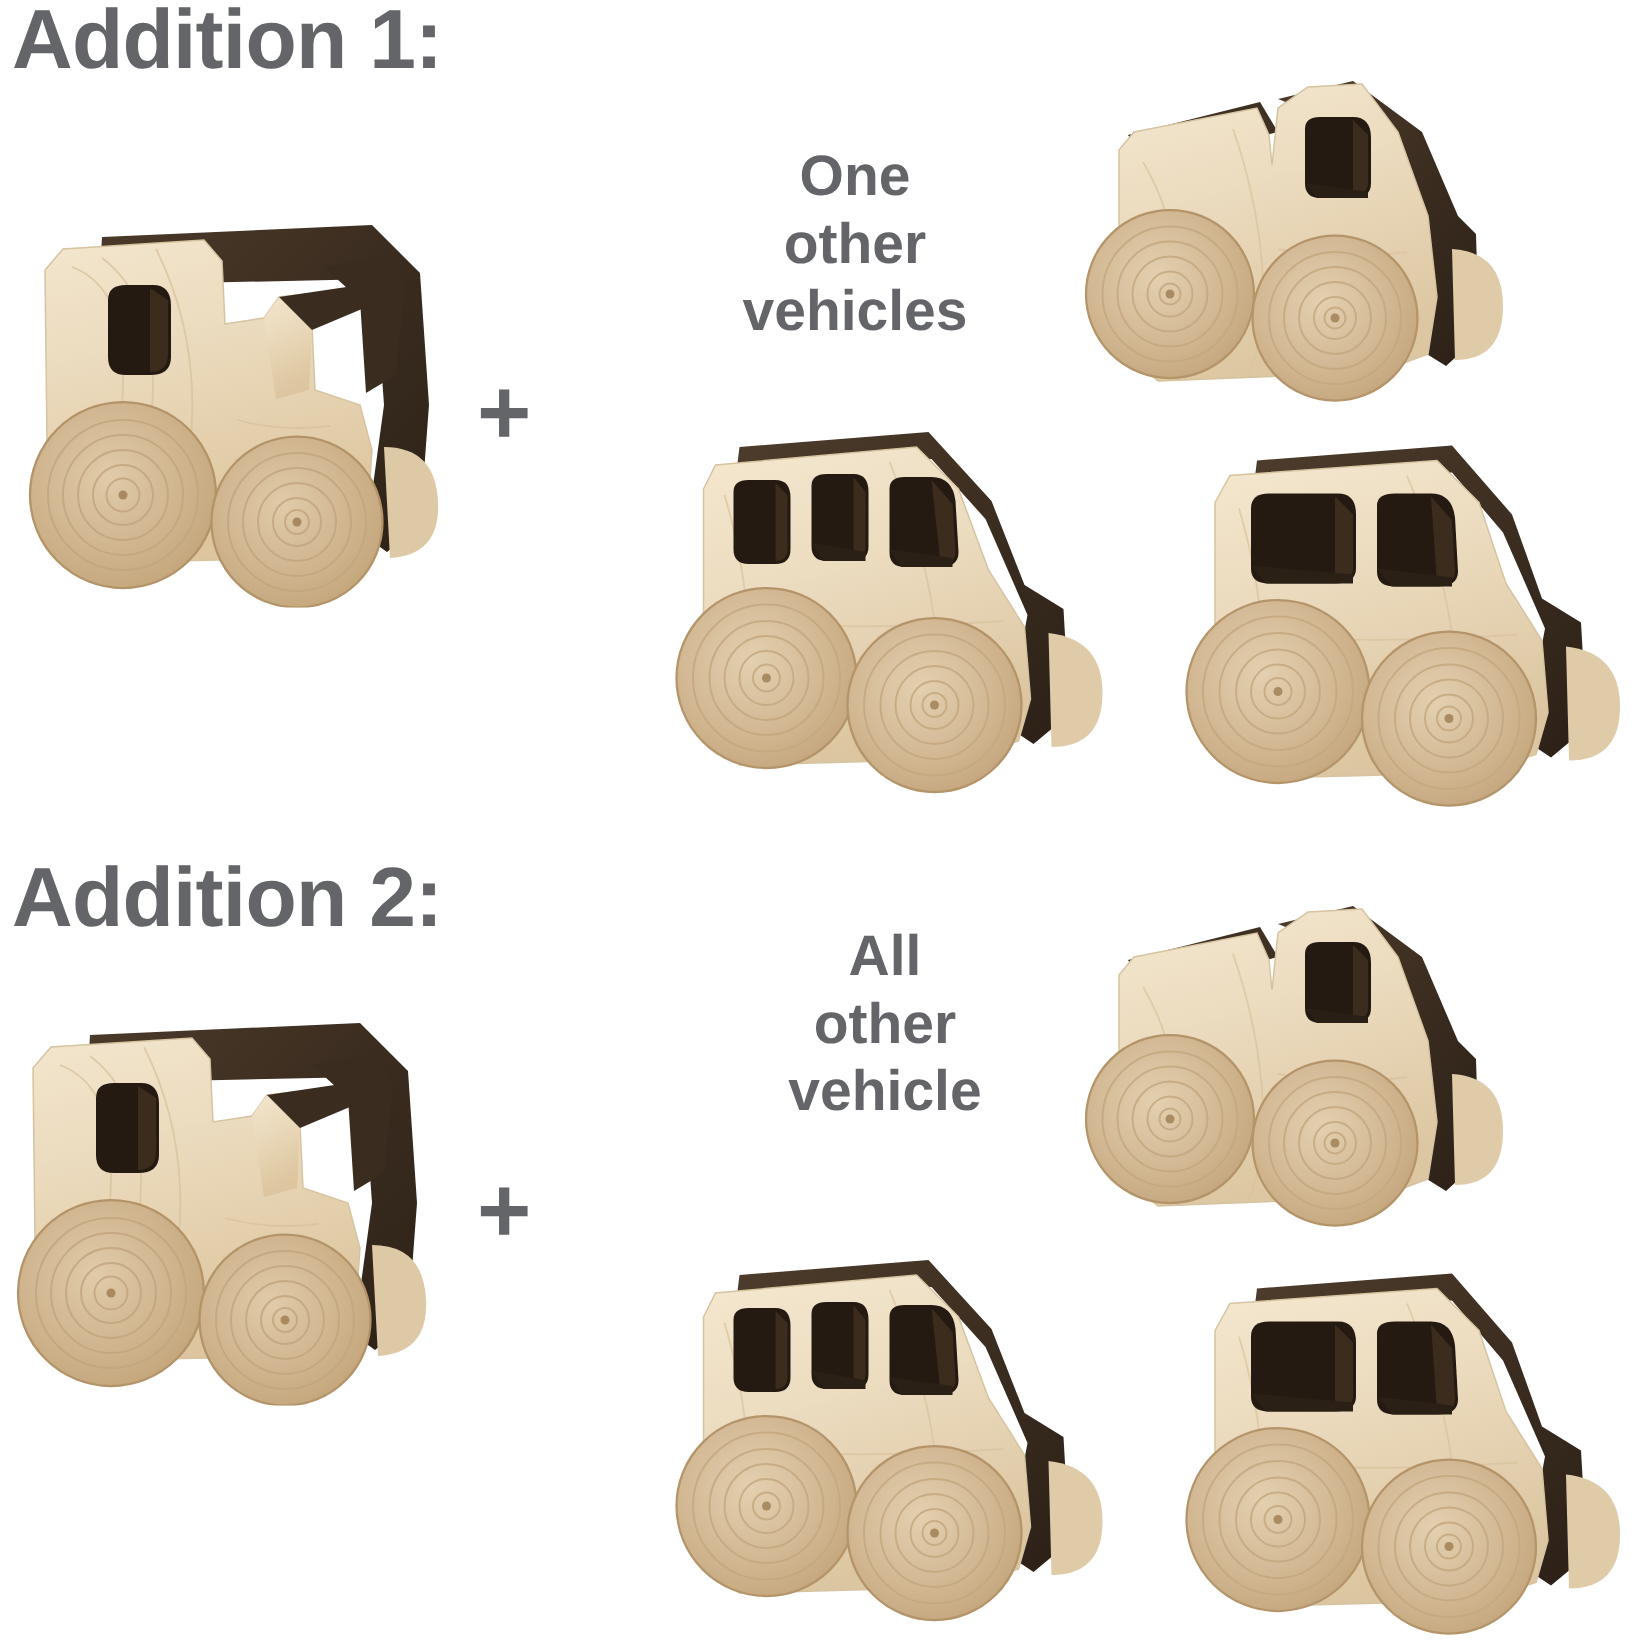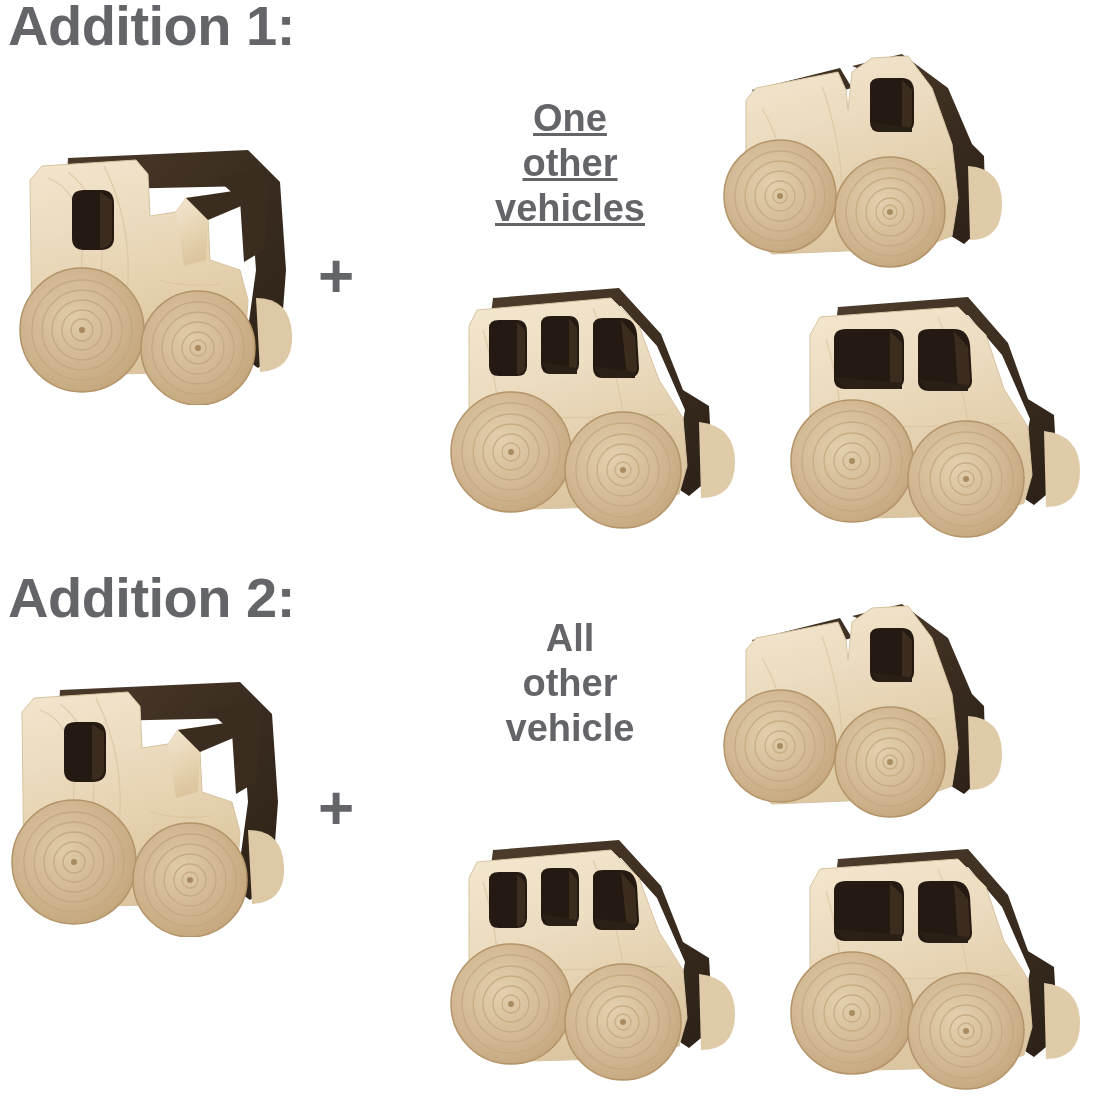--- a/index.html
+++ b/index.html
@@ -50,22 +50,22 @@
   .group-caption {
     position: absolute;
     width: 300px;
     text-align: center;
     font-size: 38px;
     font-weight: bold;
     color: #646569;
     line-height: 1.18;
     user-select: none;
   }
-  #caption-1 { left: 420px; top: 96px; text-decoration: underline; }
-  #caption-2 { left: 420px; top: 616px; }
+  #caption-1 { left: 420px; top: 96px; }
+  #caption-2 { left: 440px; top: 616px; }
 
   .toy {
     position: absolute;
   }
   .toy svg { display: block; }
 
   
   #toy-train-1   { left: 8px;   top: 120px; width: 305px; height: 285px; }
   #toy-truck-1   { left: 712px; top: 48px;  width: 300px; height: 255px; }
   #toy-bus-1     { left: 443px; top: 280px; width: 310px; height: 265px; }

